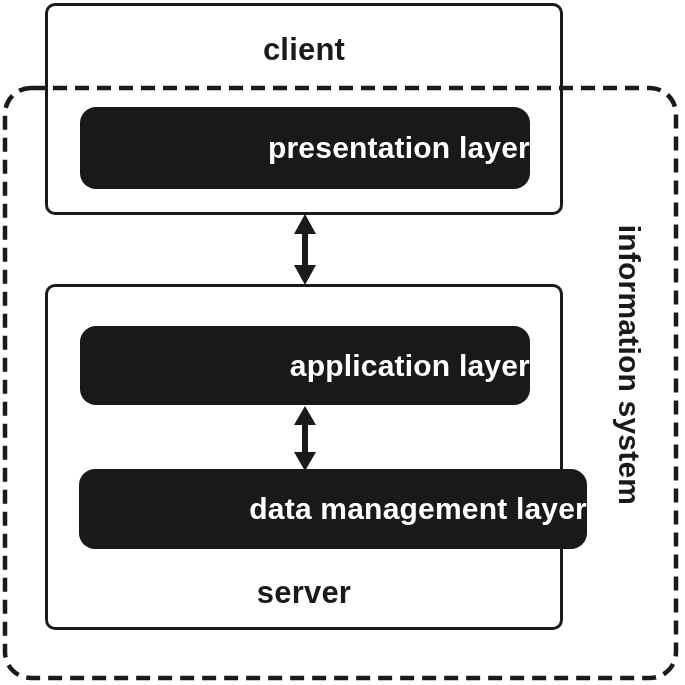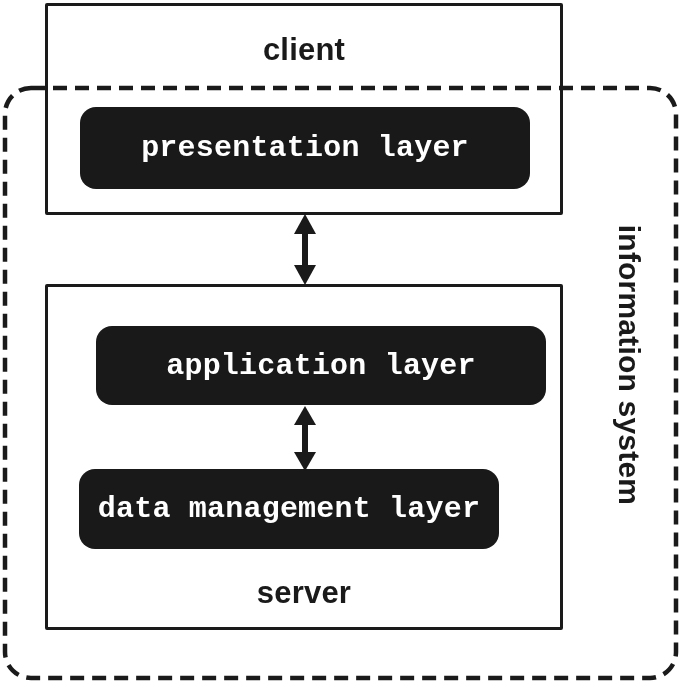--- a/index.html
+++ b/index.html
@@ -24,21 +24,21 @@
   }
   .dashed-boundary-svg {
     position: absolute;
     left: 0; top: 0;
     width: 685px; height: 685px;
     pointer-events: none;
   }
   .group-box {
     position: absolute;
     border: 3.5px solid var(--ink);
-    border-radius: 2px;
+    border-radius: 10px;
     background: transparent;
     padding-left: 48px;
   }
   .client-box { left: 45px; top: 3px;  width: 518px; height: 212px; }
   .server-box { left: 45px; top: 284px; width: 518px; height: 346px; }
   .group-title {
     position: absolute;
     left: 0; right: 0;
     text-align: center;
     font-size: 31px;
@@ -47,32 +47,31 @@
     color: var(--ink);
   }
   .client-title { top: 26px; }
   .server-title { top: 288px; text-align: center; }
   .layer-pill {
     position: absolute;
     background: var(--pill-fill);
     border-radius: 16px;
     display: flex;
     align-items: center;
-    justify-content: center;
-    font-family: Liberation Mono, monospace;
+    justify-content: flex-end;
   }
   .layer-pill span {
     color: var(--pill-text);
     font-size: 30px;
     letter-spacing: 0.2px;
     white-space: nowrap;
   }
   .presentation-pill { left: 32px;  top: 101px; width: 450px; height: 82px; }
-  .application-pill  { left: 32px;  top: 39px;  width: 450px; height: 79px; margin-left: 16px; }
-  .data-pill         { left: 31px;  top: 182px; width: 420px; height: 80px; }
+  .application-pill  { left: 32px;  top: 39px;  width: 450px; height: 79px; }
+  .data-pill         { left: 31px;  top: 182px; width: 508px; height: 80px; }
   .arrow-svg { position: absolute; }
   .arrow-1 { left: 291px; top: 214px; }
   .arrow-2 { left: 291px; top: 406px; }
   .system-label {
     position: absolute;
     left: 479px;
     top: 346px;
     width: 300px;
     height: 38px;
     text-align: center;

